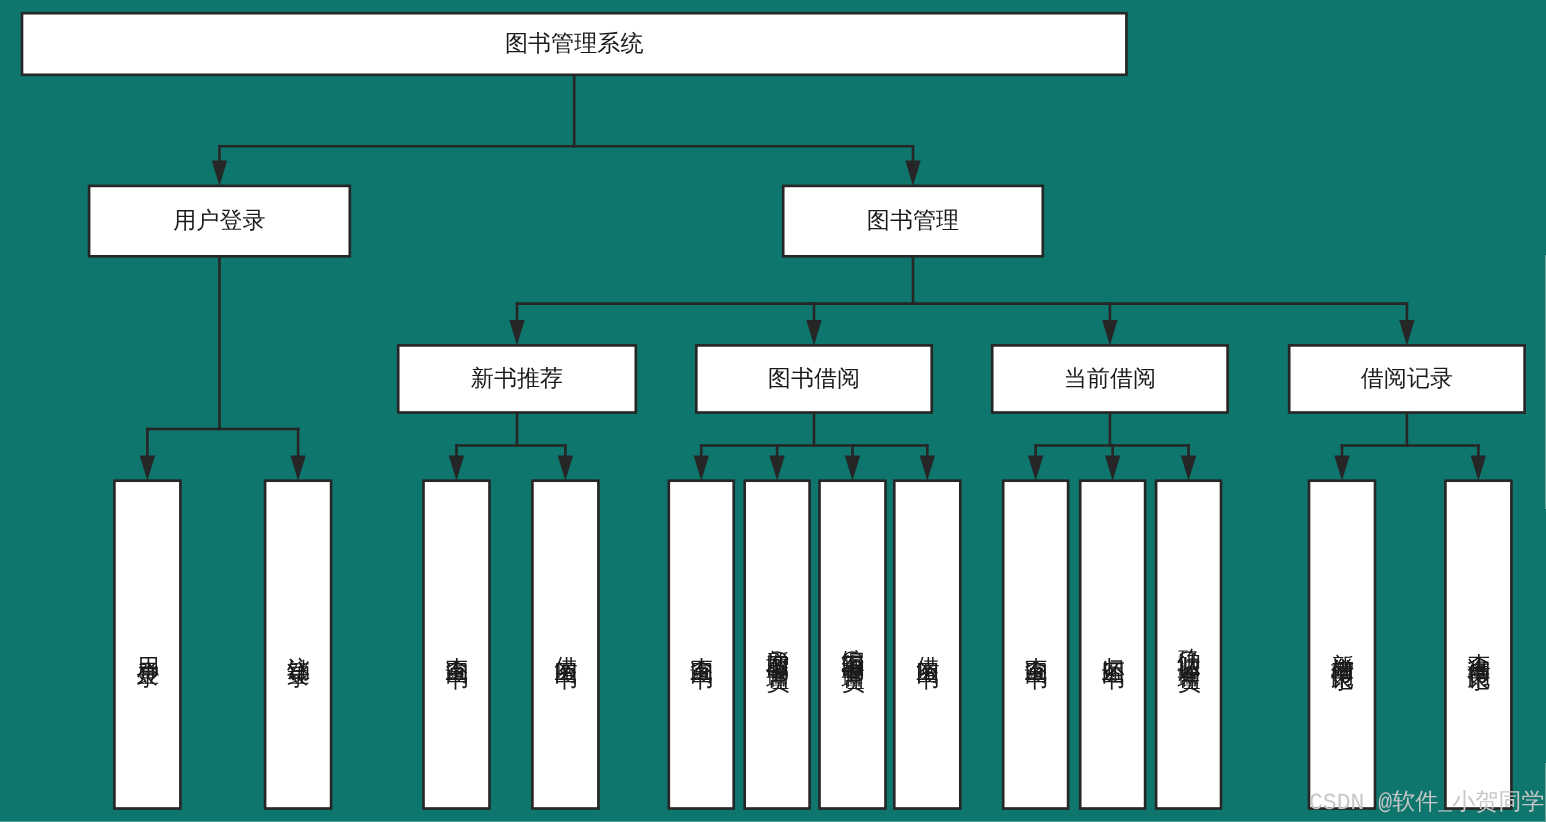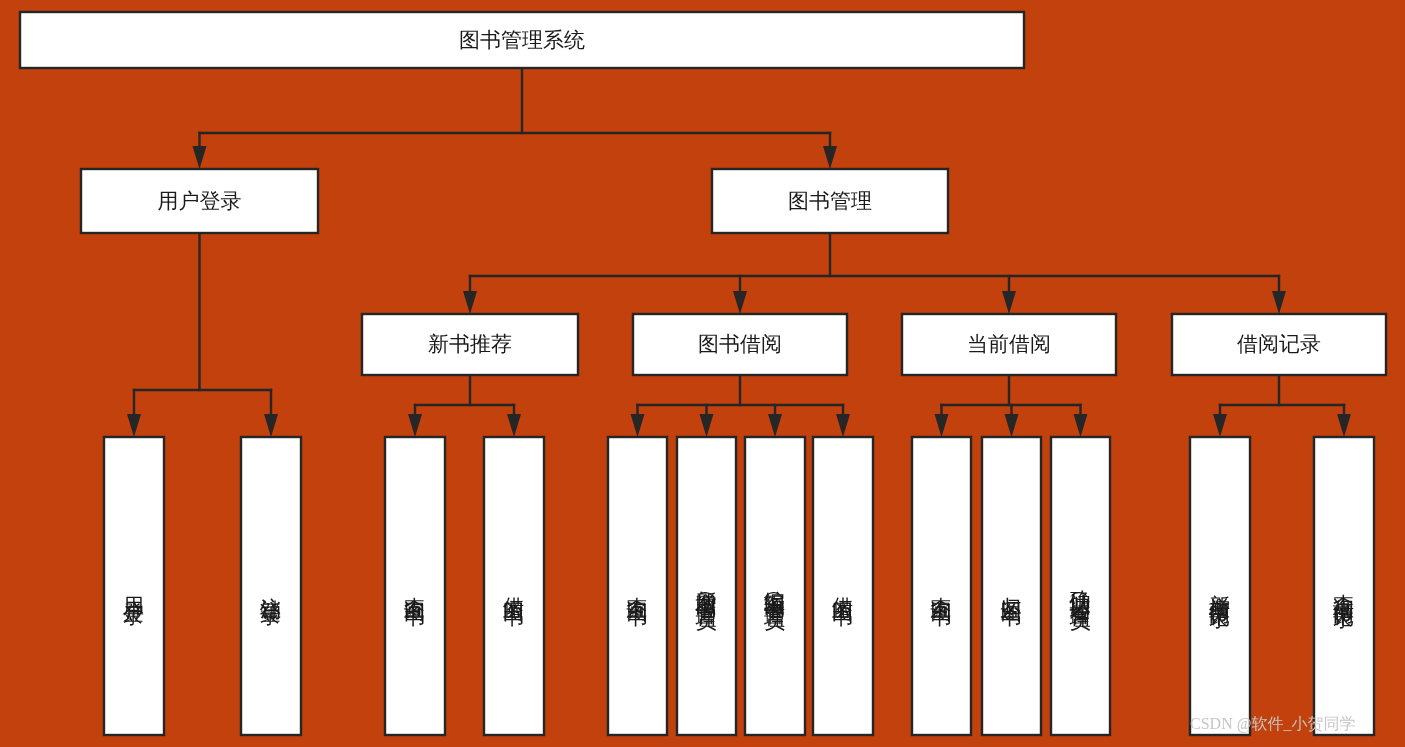--- a/index.html
+++ b/index.html
@@ -10,21 +10,21 @@
   body {
     width: 1405px;
     height: 747px;
     font-family: "Liberation Sans", sans-serif;
     overflow: hidden;
   }
   #diagram-root {
     position: relative;
     width: 1405px;
     height: 747px;
-    background: #c2410c;
+    background: #0f766e;
   }
   svg#diagram-svg {
     position: absolute;
     left: 0;
     top: 0;
     width: 1405px;
     height: 747px;
     display: block;
   }
   .node-box {
@@ -60,22 +60,22 @@
     line-height: 1;
     display: flex;
     align-items: center;
     justify-content: center;
     text-align: center;
     white-space: nowrap;
     pointer-events: none;
   }
   .watermark {
     position: absolute;
-    font-family: Liberation Serif, serif;
-    font-size: 16px;
+    font-family: Liberation Mono, monospace;
+    font-size: 21px;
     color: #c6c6c6;
     white-space: nowrap;
   }
 </style>
 </head>
 <body>
 
 <div id="diagram-root">
 
   <svg id="diagram-svg" viewBox="0 0 1405 747" xmlns="http://www.w3.org/2000/svg">

